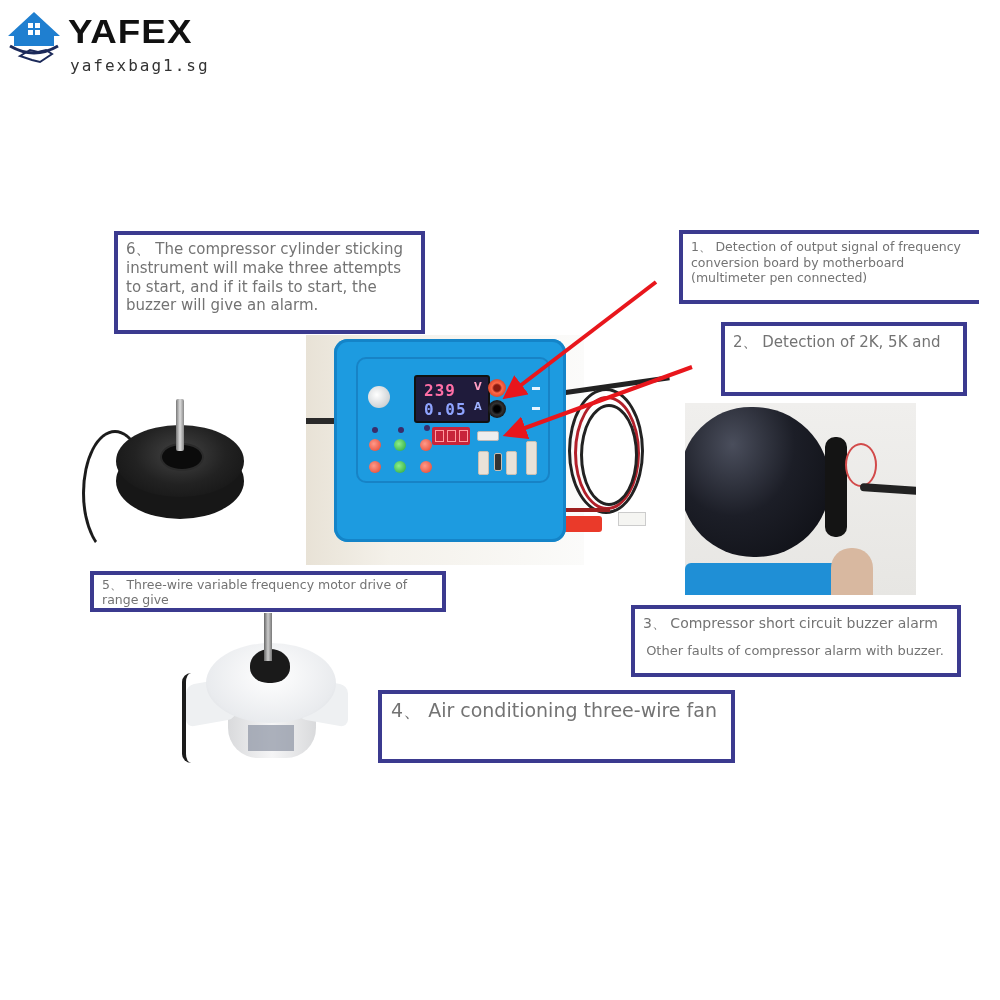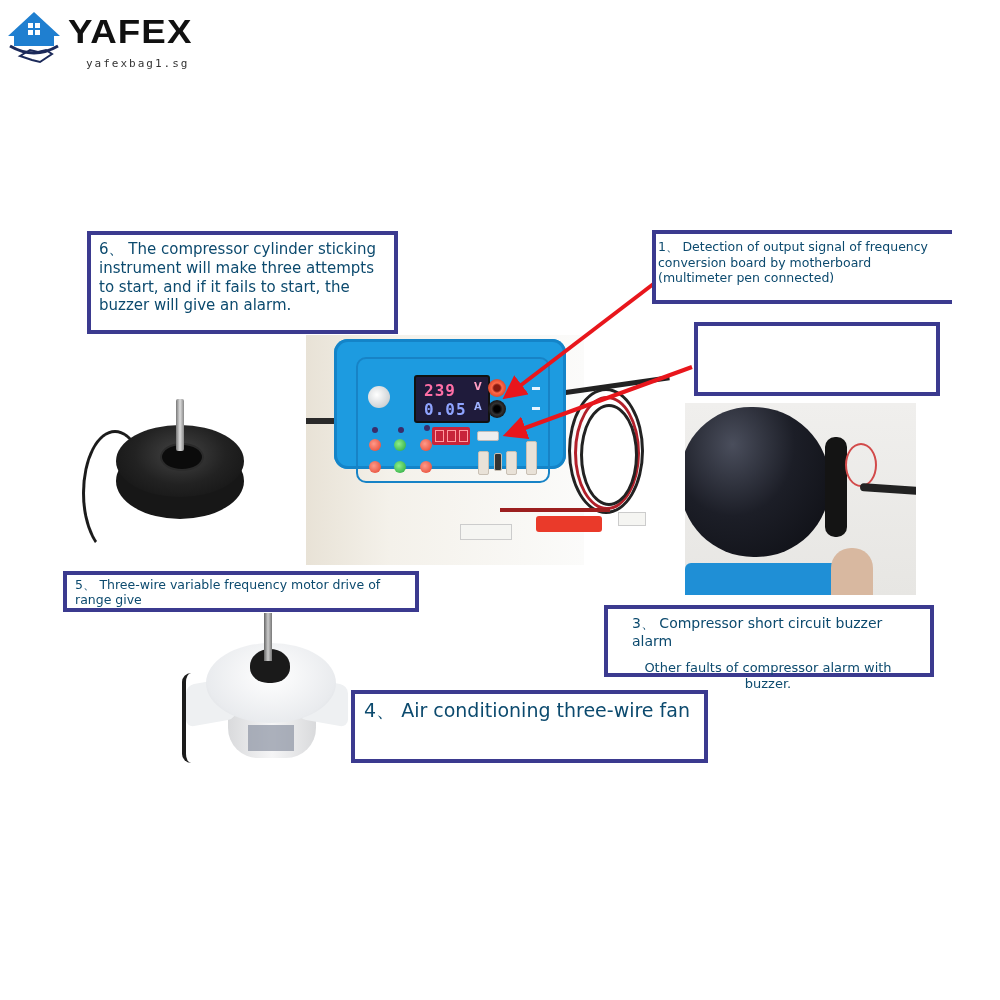--- a/index.html
+++ b/index.html
@@ -3,36 +3,36 @@
 <meta charset="utf-8">
 <style>
   html, body { margin:0; padding:0; background:#ffffff; }
   body { width:1000px; height:1000px; position:relative; overflow:hidden; font-family:"DejaVu Sans", sans-serif; }
   .abs { position:absolute; }
 
   
   .logo { left:4px; top:6px; width:200px; height:62px; }
   .logo-mark { left:0; top:0; width:62px; height:62px; }
   .logo-name { left:64px; top:8px; font-family:"Liberation Sans", sans-serif; font-weight:900; font-size:34px; letter-spacing:1px; color:#111; line-height:1; transform:scaleX(1.08); transform-origin:left; }
-  .logo-url { left:82px; top:52px; font-family:"DejaVu Sans Mono", monospace; font-size:11px; letter-spacing:2px; color:#333; line-height:1; }
-
-  
-  .callout { border:4px solid #3b3a8f; background:#fff; color:#0c4a6e; font-family:"DejaVu Sans", sans-serif; box-sizing:border-box; line-height:1.25; }
+  .logo-url { left:66px; top:52px; font-family:"DejaVu Sans Mono", monospace; font-size:16px; letter-spacing:2px; color:#333; line-height:1; }
+
+  
+  .callout { border:4px solid #3b3a8f; background:#fff; color:#737373; font-family:"DejaVu Sans", sans-serif; box-sizing:border-box; line-height:1.25;margin-left:27px; }
   .callout p { margin:0; }
   .c6 { left:87px; top:231px; width:311px; height:103px; padding:5px 8px; font-size:15px; }
-  .c1 { left:652px; top:230px; width:300px; height:74px; padding:5px 2px; font-size:12.5px; border-right:none; }
+  .c1 { left:652px; top:230px; width:300px; height:74px; padding:5px 8px; font-size:12.5px; border-right:none; }
   .c2 { left:694px; top:322px; width:246px; height:74px; padding:7px 8px; font-size:15px; }
-  .c3 { left:604px; top:605px; width:330px; height:72px; padding:6px 24px; font-size:14px; }
+  .c3 { left:604px; top:605px; width:330px; height:72px; padding:6px 8px; font-size:14px; }
   .c3 .l2 { margin-top:10px; font-size:13px; margin-left:-2px;text-align:center; }
   .c5 { left:63px; top:571px; width:356px; height:41px; padding:2px 8px; font-size:12.5px; line-height:1.2; }
   .c4 { left:351px; top:690px; width:357px; height:73px; padding:5px 9px; font-size:19px; }
 
   
   .device-photo { left:306px; top:335px; width:278px; height:230px; background:linear-gradient(90deg,#e8e2d6 0%,#f4f1ea 30%,#fbfbfa 100%); }
-  .device { left:334px; top:339px; width:232px; height:130px; background:#1d9be0; border-radius:14px; box-shadow: inset 0 0 0 3px #1484c8; }
+  .device { left:334px; top:339px; width:232px; height:203px; background:#1d9be0; border-radius:14px; box-shadow: inset 0 0 0 3px #1484c8; }
   .device-inner { left:22px; top:18px; width:190px; height:122px; border:2px solid #1783c6; border-radius:10px; }
   .knob { left:34px; top:47px; width:22px; height:22px; border-radius:50%; background:radial-gradient(circle at 40% 40%, #fff, #cfd3d6 70%, #9aa0a5); }
   .display { left:80px; top:36px; width:72px; height:44px; background:#1f1b3b; border:2px solid #111; border-radius:3px; }
   .disp-v { left:8px; top:4px; color:#ff6fa6; font-family:"DejaVu Sans Mono", monospace; font-weight:bold; font-size:16px; letter-spacing:1px; }
   .disp-a { left:8px; top:23px; color:#8fa4ff; font-family:"DejaVu Sans Mono", monospace; font-weight:bold; font-size:16px; letter-spacing:1px; }
   .disp-unit-v { left:58px; top:4px; color:#ff9fc3; font-size:10px; font-weight:bold; }
   .disp-unit-a { left:58px; top:24px; color:#a0b3ff; font-size:10px; font-weight:bold; }
   .jack-red { left:154px; top:40px; width:18px; height:18px; border-radius:50%; background:radial-gradient(circle,#8a1a10 25%,#ff6a4a 40%,#d9442a 75%); }
   .jack-black { left:154px; top:61px; width:18px; height:18px; border-radius:50%; background:radial-gradient(circle,#000 25%,#333 45%,#111 75%); }
   .seg3 { left:98px; top:88px; width:38px; height:18px; background:#c8243a; border-radius:2px; }
@@ -180,20 +180,21 @@
   <p>buzzer will give an alarm.</p>
 </div>
 
 <div class="abs callout c1">
   <p>1、 Detection of output signal of frequency</p>
   <p>conversion board by motherboard</p>
   <p>(multimeter pen connected)</p>
 </div>
 
 <div class="abs callout c2">
+  <p>2、 Detection of 2K, 5K and</p>
 </div>
 
 <div class="abs callout c3">
   <p>3、 Compressor short circuit buzzer alarm</p>
   <p class="l2">Other faults of compressor alarm with buzzer.</p>
 </div>
 
 <div class="abs callout c5">
   <p>5、 Three-wire variable frequency motor drive of</p>
   <p>range give</p>

